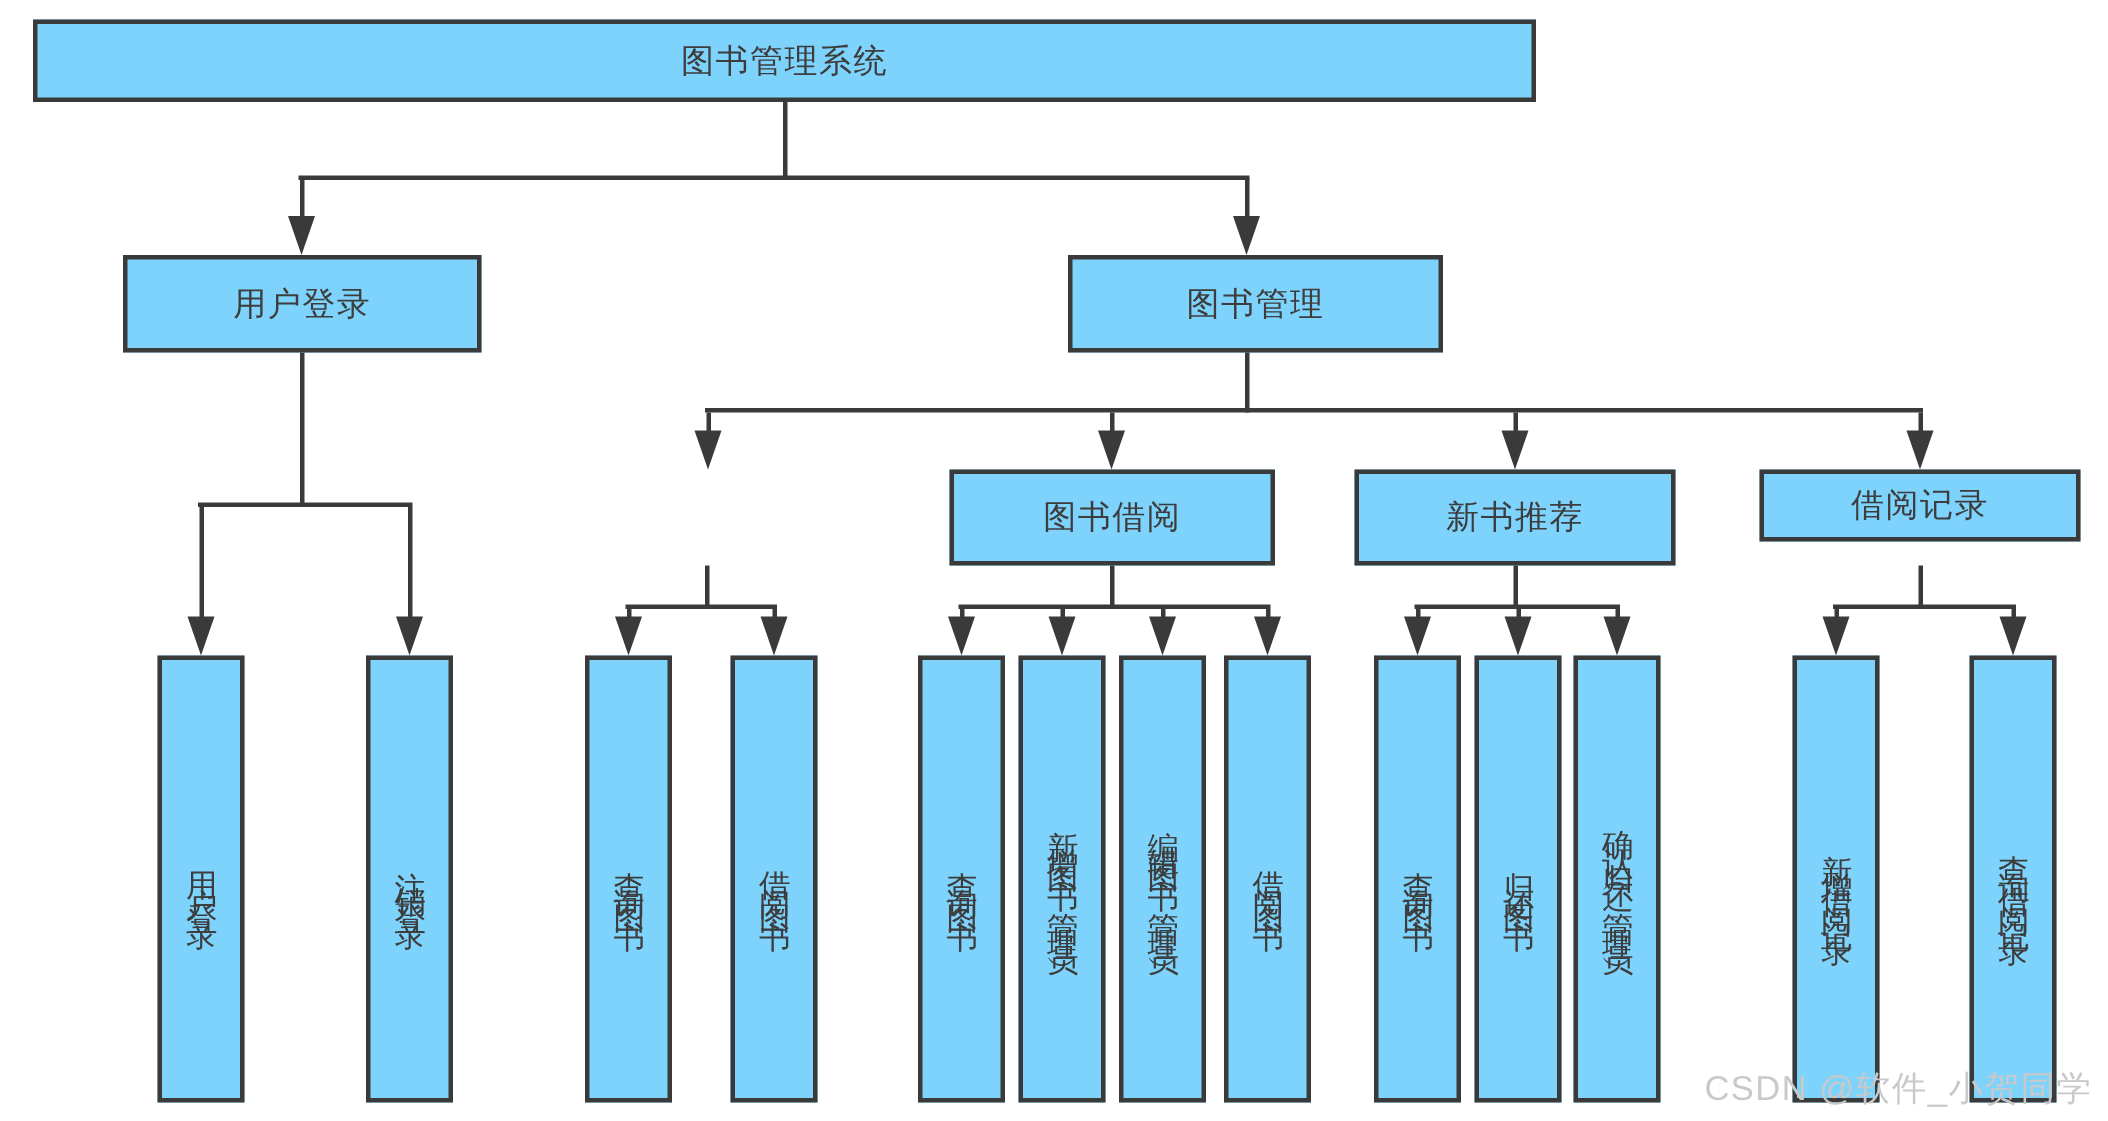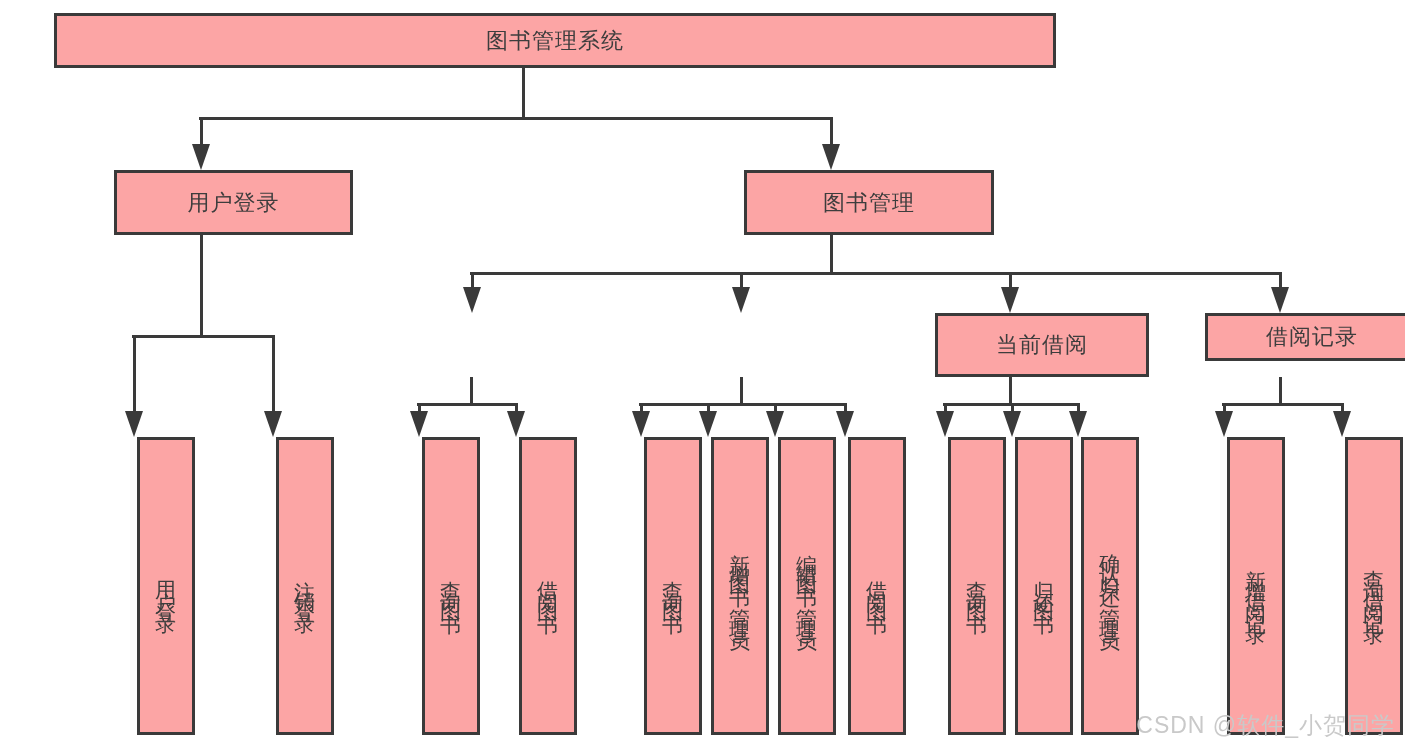--- a/index.html
+++ b/index.html
@@ -2,22 +2,22 @@
 <html><head>
 <meta charset="utf-8">
 <style>
   html,body { margin:0; padding:0; background:#ffffff; }
   .stage {
     position:relative; width:1405px; height:747px; background:#ffffff;
     font-family:"Liberation Sans","DejaVu Sans",sans-serif; color:#3d3d3d; overflow:hidden;
   }
   .box {
     position:absolute; box-sizing:border-box;
-    border:3px solid #3a3a3a; background:#fca5a5;
-    display:flex; align-items:center; justify-content:center;margin-left:32px;
+    border:3px solid #3a3a3a; background:#7dd3fc;
+    display:flex; align-items:center; justify-content:center;
   }
   .box.h { font-size:22px; letter-spacing:1px; white-space:nowrap; }
   .box.v span {
     writing-mode:vertical-rl; text-orientation:mixed;
     font-size:21px; letter-spacing:11px; line-height:1;
   }
   .line { position:absolute; background:#3a3a3a; }
   .arrow {
     position:absolute; width:0; height:0;
     border-left:9px solid transparent; border-right:9px solid transparent;
@@ -31,21 +31,22 @@
 </head>
 <body>
 
 <div class="stage">
 
   <div class="box h" style="left:22px;top:13px;width:1002px;height:55px">图书管理系统</div>
 
   <div class="box h" style="left:82px;top:170px;width:239px;height:65px">用户登录</div>
   <div class="box h" style="left:712px;top:170px;width:250px;height:65px">图书管理</div>
 
-  <div class="box h" style="left:903px;top:313px;width:214px;height:64px">当前借阅</div>
+  <div class="box h" style="left:633px;top:313px;width:217px;height:64px">图书借阅</div>
+  <div class="box h" style="left:903px;top:313px;width:214px;height:64px">新书推荐</div>
   <div class="box h" style="left:1173px;top:313px;width:214px;height:48px">借阅记录</div>
 
   <div class="box v" style="left:105px;top:437px;width:58px;height:298px">
     <span>用户登录</span>
     </div>
   <div class="box v" style="left:244px;top:437px;width:58px;height:298px">
     <span>注销登录</span>
     </div>
 
   <div class="box v" style="left:390px;top:437px;width:58px;height:298px">

